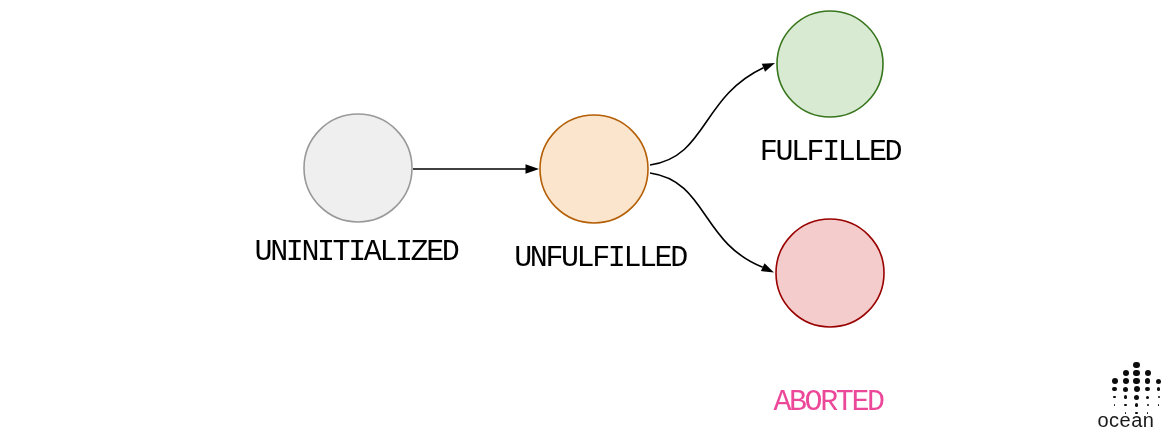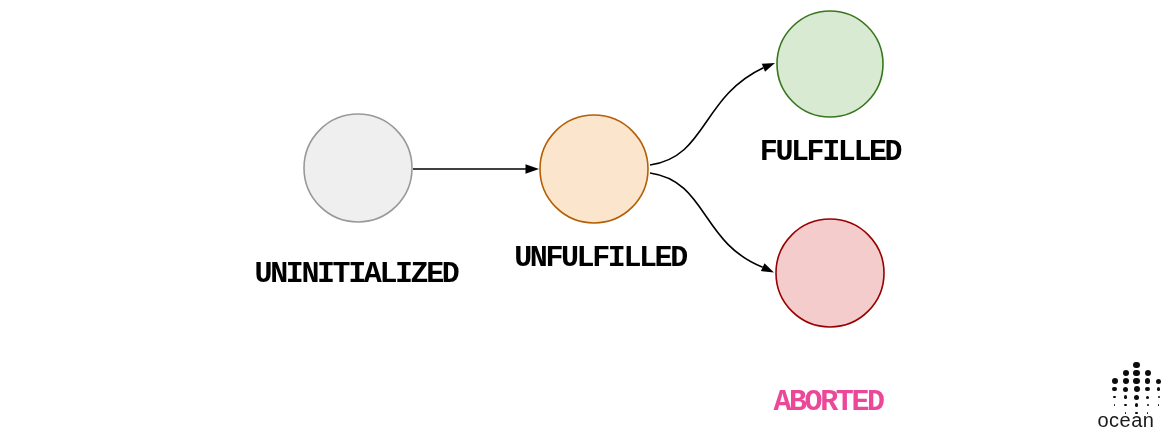--- a/index.html
+++ b/index.html
@@ -14,23 +14,22 @@
   .diagram-svg { position: absolute; left: 0; top: 0; }
   .state-label {
     position: absolute;
     transform: translateX(-50%);
     font-family: "Liberation Mono", monospace;
     font-size: 30px;
     letter-spacing: -2.4px;
     line-height: 1;
     color: #000000;
     white-space: nowrap;
-    font-weight: bold;
   }
-  .label-uninitialized { left: 356px; top: 259px; }
+  .label-uninitialized { left: 356px; top: 237px; }
   .label-unfulfilled   { left: 592px; top: 243px; margin-left: 8px; }
   .label-fulfilled     { left: 830px; top: 137px; }
   .label-aborted       { left: 828px; top: 343px; }
   .logo {
     position: absolute;
     left: 1109px;
     top: 361px;
     width: 56px;
     height: 72px;
   }

